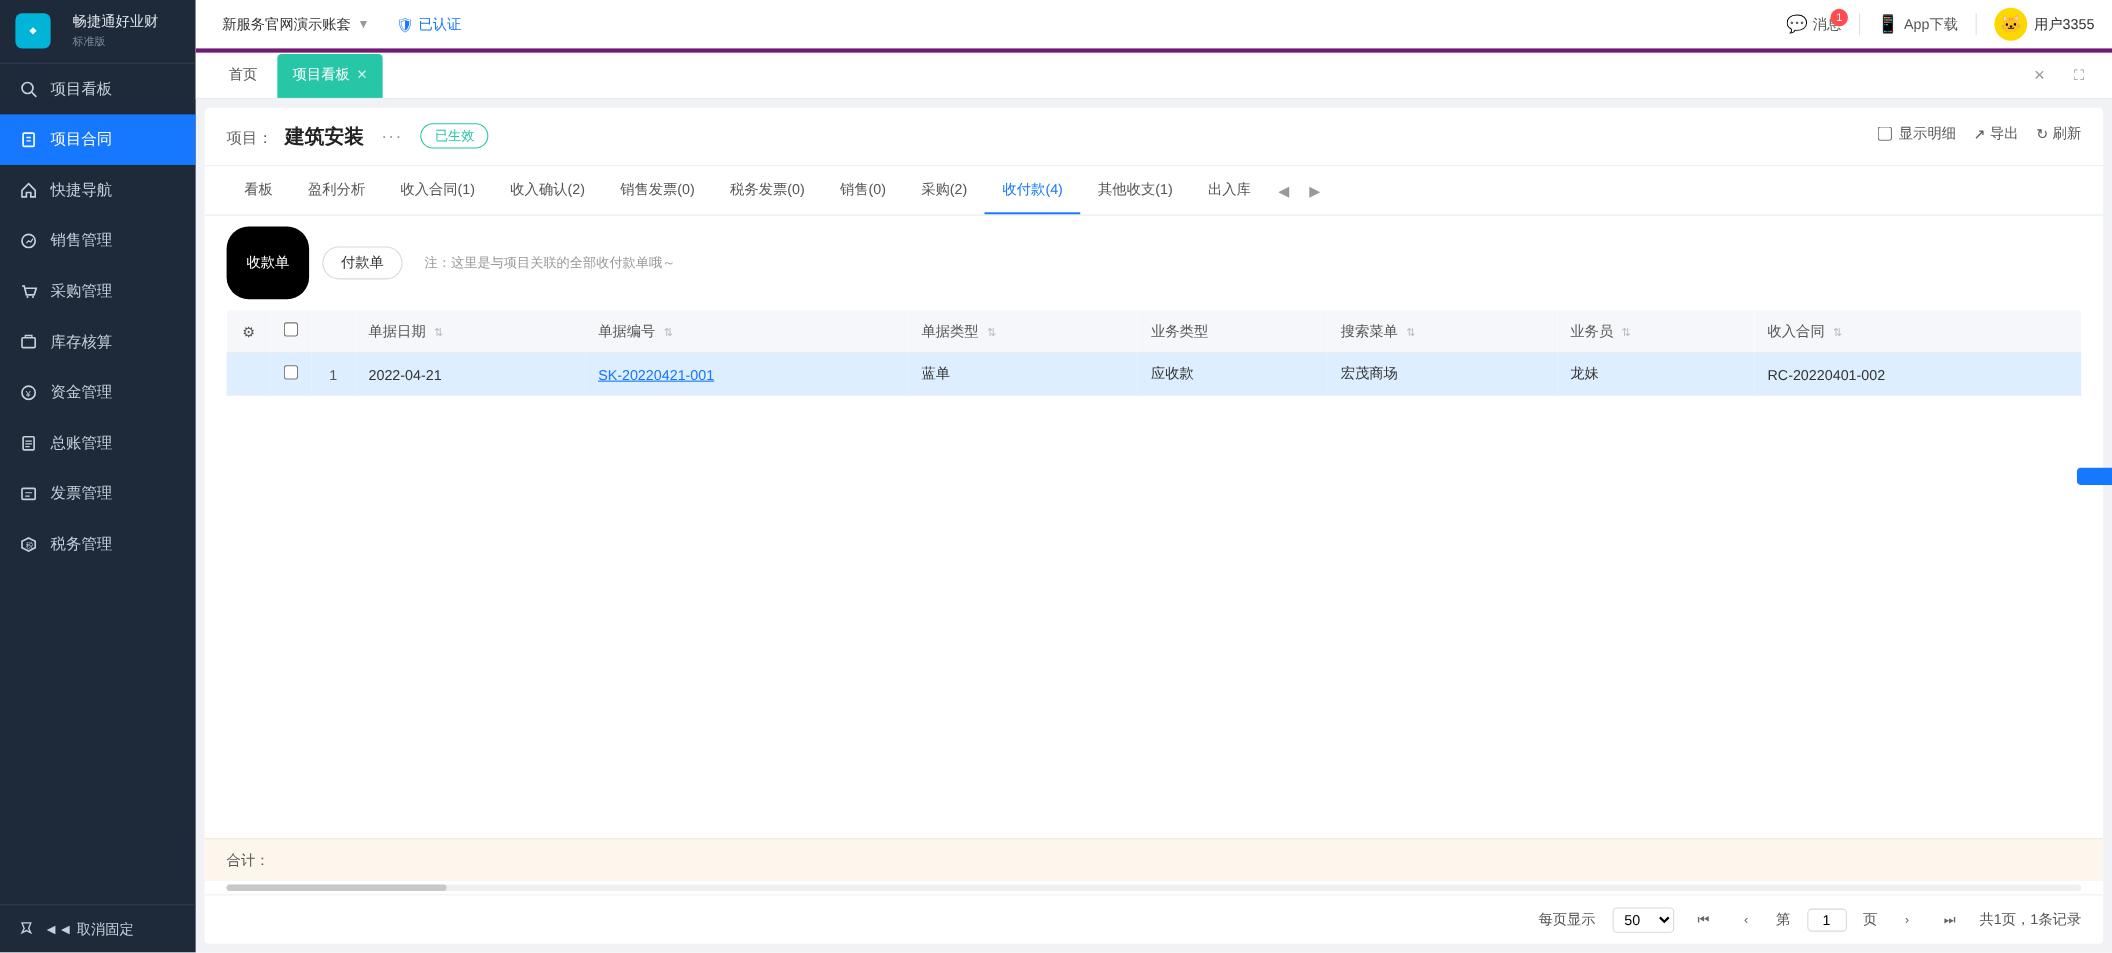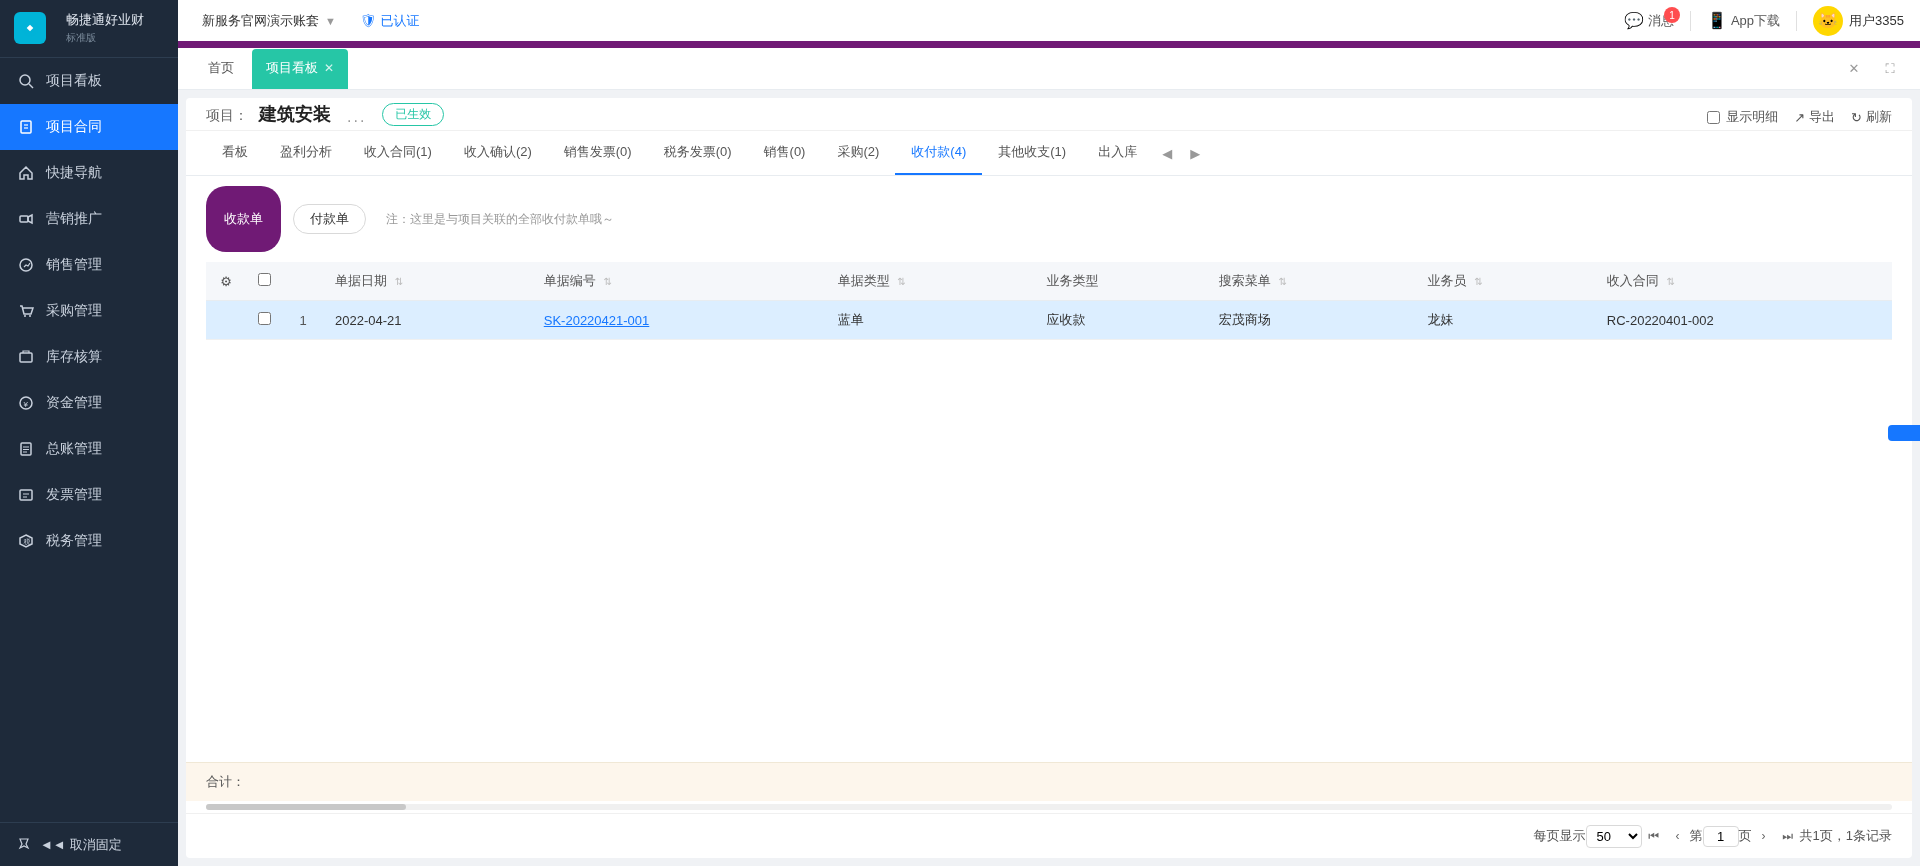--- a/index.html
+++ b/index.html
@@ -78,21 +78,21 @@
       min-width: 0;
     }
 
     
     .topbar {
       height: 48px;
       background: #fff;
       display: flex;
       align-items: center;
       padding: 17px 16px;
-      border-bottom: 7px solid #701a75;
+      border-bottom: 4px solid #701a75;
       flex-shrink: 0;
     }
     .topbar-left {
       display: flex;
       align-items: center;
       flex: 1;
     }
     .account-select {
       display: flex;
       align-items: center;
@@ -225,22 +225,22 @@
       margin: 8px;
       border-radius: 4px;
       display: flex;
       flex-direction: column;
       overflow: hidden;
     }
 
     
     .project-header {
       display: flex;
-      align-items: flex-end;
-      padding: 4px 20px;
+      align-items: flex-start;
+      padding: 14px 20px;
       border-bottom: 1px solid #f0f0f0;
       flex-shrink: 0;
     }
     .project-title {
       font-size: 18px;
       font-weight: 600;
       color: #222;
     }
     .project-title-prefix {
       font-size: 14px;
@@ -324,21 +324,21 @@
 
     
     .toolbar {
       display: flex;
       align-items: center;
       padding: 10px 20px;
       gap: 12px;
       flex-shrink: 0;
     }
     .btn-primary {
-      background: #701a75;
+      background: #000000;
       color: #fff;
       border: none;
       border-radius: 20px;
       padding: 24px 18px;
       font-size: 13px;
       cursor: pointer;
       font-family: inherit;
     }
     .btn-default {
       background: #fff;
@@ -449,21 +449,21 @@
       background: #c8c8c8;
       border-radius: 3px;
     }
 
     
     .pagination {
       display: flex;
       align-items: center;
       justify-content: flex-end;
       padding: 10px 20px;
-      gap: 0;
+      gap: 15px;
       font-size: 13px;
       color: #555;
       flex-shrink: 0;
       border-top: 1px solid #f0f0f0;
     }
     .page-select {
       border: 1px solid #d9d9d9;
       border-radius: 4px;
       padding: 2px 6px;
       font-size: 13px;
@@ -551,29 +551,20 @@
 
     <div class="sidebar-nav-item">
       <div class="nav-icon">
         <svg width="16" height="16" viewBox="0 0 16 16" fill="none">
           <path d="M2 8 L8 2 L14 8 L14 14 L10 14 L10 10 L6 10 L6 14 L2 14 Z" stroke="#c8d0dc" stroke-width="1.5" fill="none"></path>
         </svg>
       </div>
       <span>快捷导航</span>
     </div>
 
-    <div class="sidebar-nav-item">
-      <div class="nav-icon">
-        <svg width="16" height="16" viewBox="0 0 16 16" fill="none">
-          <rect x="2" y="5" width="8" height="6" rx="1" stroke="#c8d0dc" stroke-width="1.5"></rect>
-          <path d="M10 6 L14 4 L14 12 L10 10 Z" stroke="#c8d0dc" stroke-width="1.5" fill="none"></path>
-        </svg>
-      </div>
-      <span>营销推广</span>
-    </div>
 
     <div class="sidebar-nav-item">
       <div class="nav-icon">
         <svg width="16" height="16" viewBox="0 0 16 16" fill="none">
           <circle cx="8" cy="8" r="6" stroke="#c8d0dc" stroke-width="1.5"></circle>
           <path d="M6 10 L8 8 L10 9 L12 6" stroke="#c8d0dc" stroke-width="1.2"></path>
         </svg>
       </div>
       <span>销售管理</span>
     </div>

